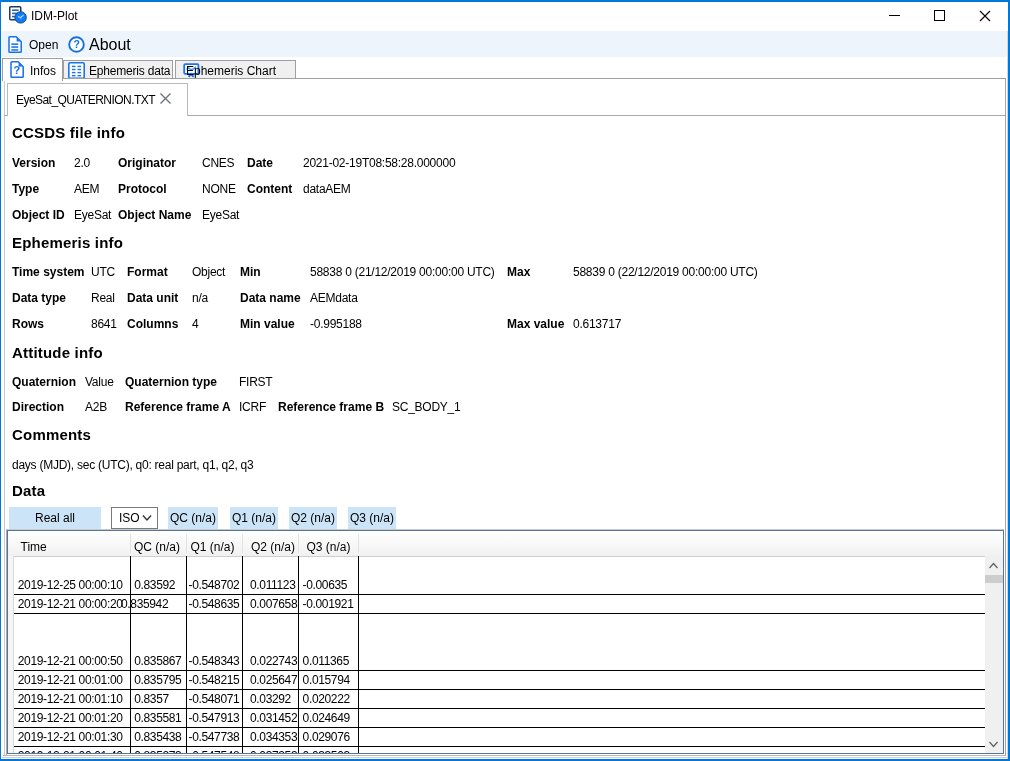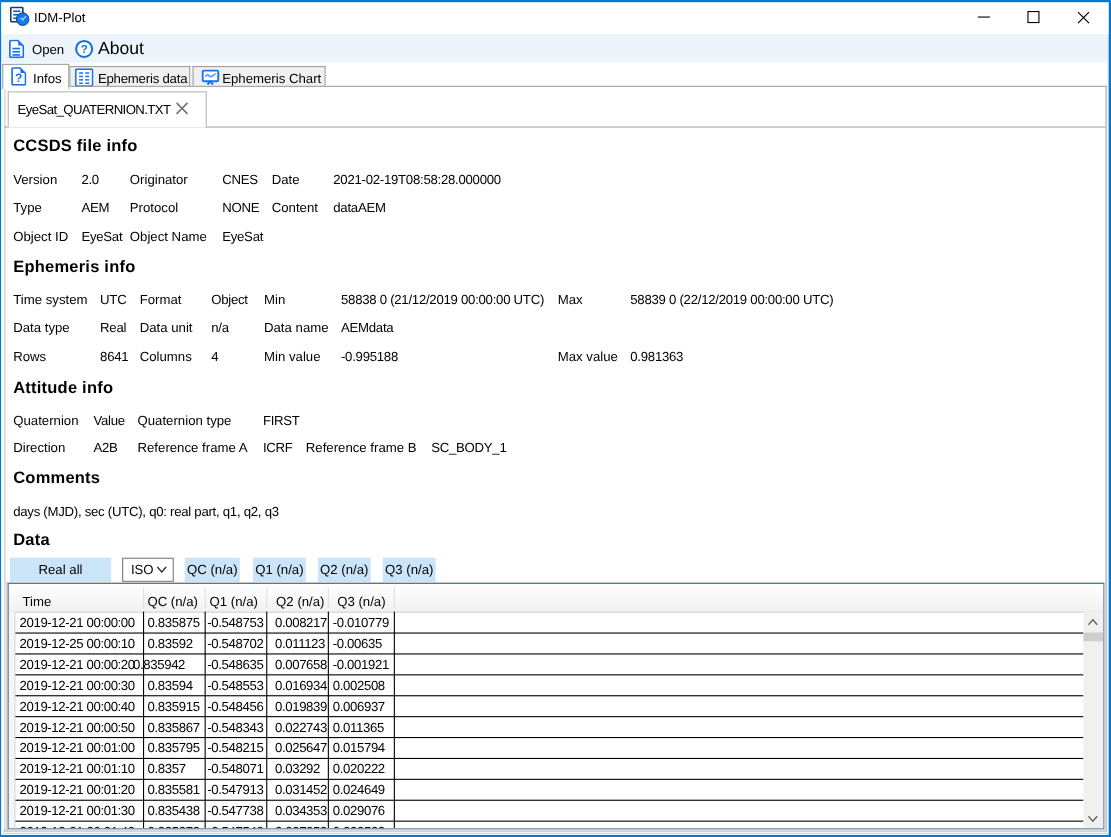--- a/index.html
+++ b/index.html
@@ -1,19 +1,19 @@
 <!DOCTYPE html>
 <html><head>
 <meta charset="utf-8">
 <style>
   html,body{margin:0;padding:0;}
   body{width:1010px;height:761px;position:relative;overflow:hidden;
        font-family:"Liberation Sans", sans-serif;background:#fff;color:#000;}
   .abs{position:absolute;}
-  .b{font-weight:normal;}
+  .b{font-weight:bold;}
   .h{position:absolute;font-weight:bold;font-size:15px;line-height:20px;letter-spacing:0.2px;}
   
   #frame-top{left:0;top:0;width:1010px;height:2px;background:#0078d7;}
   #frame-left{left:0;top:0;width:1px;height:761px;background:#0078d7;}
   #frame-right{left:1008px;top:0;width:2px;height:761px;background:#0078d7;}
   #frame-right2{left:1007px;top:31px;width:1px;height:730px;background:#d8d4cf;}
   #frame-bottom{left:0;top:759px;width:1010px;height:2px;background:#0078d7;}
   #frame-bottom2{left:2px;top:757px;width:1006px;height:1px;background:#d0d0d0;}
   
   #titlebar{left:1px;top:2px;width:1007px;height:29px;background:#fff;}
@@ -133,21 +133,21 @@
       <rect x="9.5" y="13" width="3.6" height="1.4"></rect>
   </g>
 </svg>
 <div class="abs tabtxt" style="left:89px;top:64px;letter-spacing:-0.2px">Ephemeris data</div>
 
 <svg class="abs" style="left:183px;top:62px" width="17" height="16" viewBox="0 0 17 16">
   <rect x="1.2" y="2.2" width="14.2" height="9.6" rx="1" fill="#fff" stroke="#1b74f2" stroke-width="1.8"></rect>
   <path d="M3.7 7.6 Q5.3 5.2 6.9 6.7 Q8.5 8.3 9.9 7.2 L13 4.9" fill="none" stroke="#5597f2" stroke-width="1.5"></path>
   <path d="M5.6 14.8 L8.1 12 L10.6 14.8" fill="none" stroke="#1b74f2" stroke-width="1.9"></path>
 </svg>
-<div class="abs tabtxt" style="left:202px;top:64px">Ephemeris Chart</div>
+<div class="abs tabtxt" style="left:186px;top:64px">Ephemeris Chart</div>
 
 <div class="abs" id="doctabline"></div>
 <div class="abs" id="doctab"></div>
 <div class="abs" id="doctab-text">EyeSat_QUATERNION.TXT</div>
 <svg class="abs" style="left:159px;top:92px;z-index:3" width="13" height="13" viewBox="0 0 13 13">
   <path d="M1.5 1.5 L11.5 11.5 M11.5 1.5 L1.5 11.5" stroke="#6e747b" stroke-width="1.4"></path>
 </svg>
 
 <div class="h" style="left:12px;top:123px">CCSDS file info</div>
 <div class="row" style="top:150px">
@@ -193,21 +193,21 @@
     <span style="left:310px">AEMdata</span>
 </div>
 <div class="row" style="top:311px">
   <span class="b" style="left:12px">Rows</span>
     <span style="left:91px">8641</span>
   <span class="b" style="left:127px">Columns</span>
     <span style="left:192px">4</span>
   <span class="b" style="left:240px">Min value</span>
     <span style="left:310px">-0.995188</span>
   <span class="b" style="left:507px">Max value</span>
-    <span style="left:573px">0.981363</span>
+    <span style="left:573px">0.613717</span>
 </div>
 
 <div class="h" style="left:12px;top:343px">Attitude info</div>
 <div class="row" style="top:369px">
   <span class="b" style="left:12px">Quaternion</span>
     <span style="left:85px">Value</span>
   <span class="b" style="left:125px">Quaternion type</span>
     <span style="left:239px">FIRST</span>
 </div>
 <div class="row" style="top:394px">
@@ -245,54 +245,33 @@
     <span class="gh" style="left:182.5px">Q1 (n/a)</span>
     <span class="gh" style="left:243px">Q2 (n/a)</span>
     <span class="gh" style="left:298.5px">Q3 (n/a)</span>
     <span class="ghsep" style="left:121.5px"></span>
     <span class="ghsep" style="left:177.5px"></span>
     <span class="ghsep" style="left:234px"></span>
     <span class="ghsep" style="left:290.4px"></span>
     <span class="ghsep" style="left:349.8px"></span>
   </div>
   <div id="rowhdr"></div>
-  <div class="grow" style="top:25px">
-      <span style="left:3.75px">2019-12-21 00:00:00</span>
-      <span style="left:120.2px">0.835875</span>
-      <span style="left:174.5px">-0.548753</span>
-      <span style="left:236px">0.008217</span>
-      <span style="left:288.6px">-0.010779</span>
-    </div>
   <div class="grow" style="top:44px">
       <span style="left:3.75px">2019-12-25 00:00:10</span>
       <span style="left:120.2px">0.83592</span>
       <span style="left:174.5px">-0.548702</span>
       <span style="left:236px">0.011123</span>
       <span style="left:288.6px">-0.00635</span>
     </div>
   <div class="grow" style="top:63px">
       <span style="left:3.75px">2019-12-21 00:00:20</span>
       <span style="left:107px">0.835942</span>
       <span style="left:174.5px">-0.548635</span>
       <span style="left:236px">0.007658</span>
       <span style="left:288.6px">-0.001921</span>
-    </div>
-  <div class="grow" style="top:82px">
-      <span style="left:3.75px">2019-12-21 00:00:30</span>
-      <span style="left:120.2px">0.83594</span>
-      <span style="left:174.5px">-0.548553</span>
-      <span style="left:236px">0.016934</span>
-      <span style="left:288.6px">0.002508</span>
-    </div>
-  <div class="grow" style="top:101px">
-      <span style="left:3.75px">2019-12-21 00:00:40</span>
-      <span style="left:120.2px">0.835915</span>
-      <span style="left:174.5px">-0.548456</span>
-      <span style="left:236px">0.019839</span>
-      <span style="left:288.6px">0.006937</span>
     </div>
   <div class="grow" style="top:120px">
       <span style="left:3.75px">2019-12-21 00:00:50</span>
       <span style="left:120.2px">0.835867</span>
       <span style="left:174.5px">-0.548343</span>
       <span style="left:236px">0.022743</span>
       <span style="left:288.6px">0.011365</span>
     </div>
   <div class="grow" style="top:139px">
       <span style="left:3.75px">2019-12-21 00:01:00</span>

